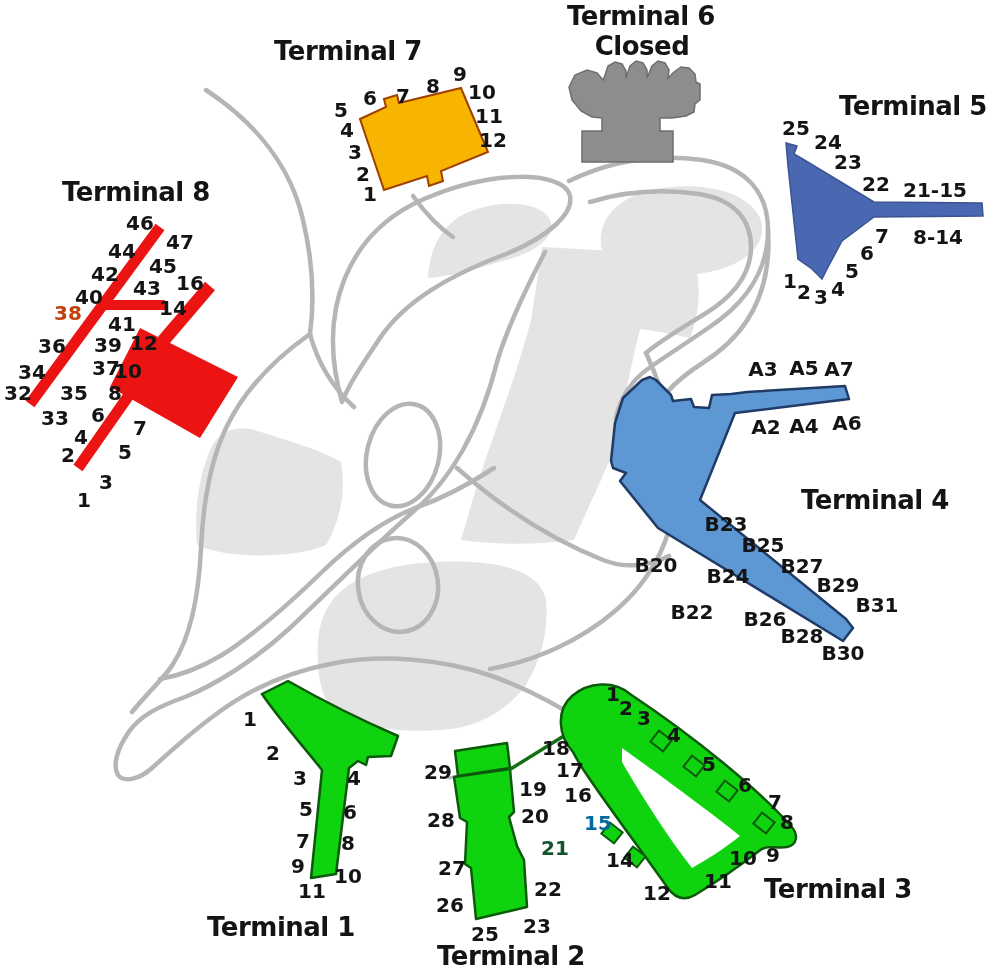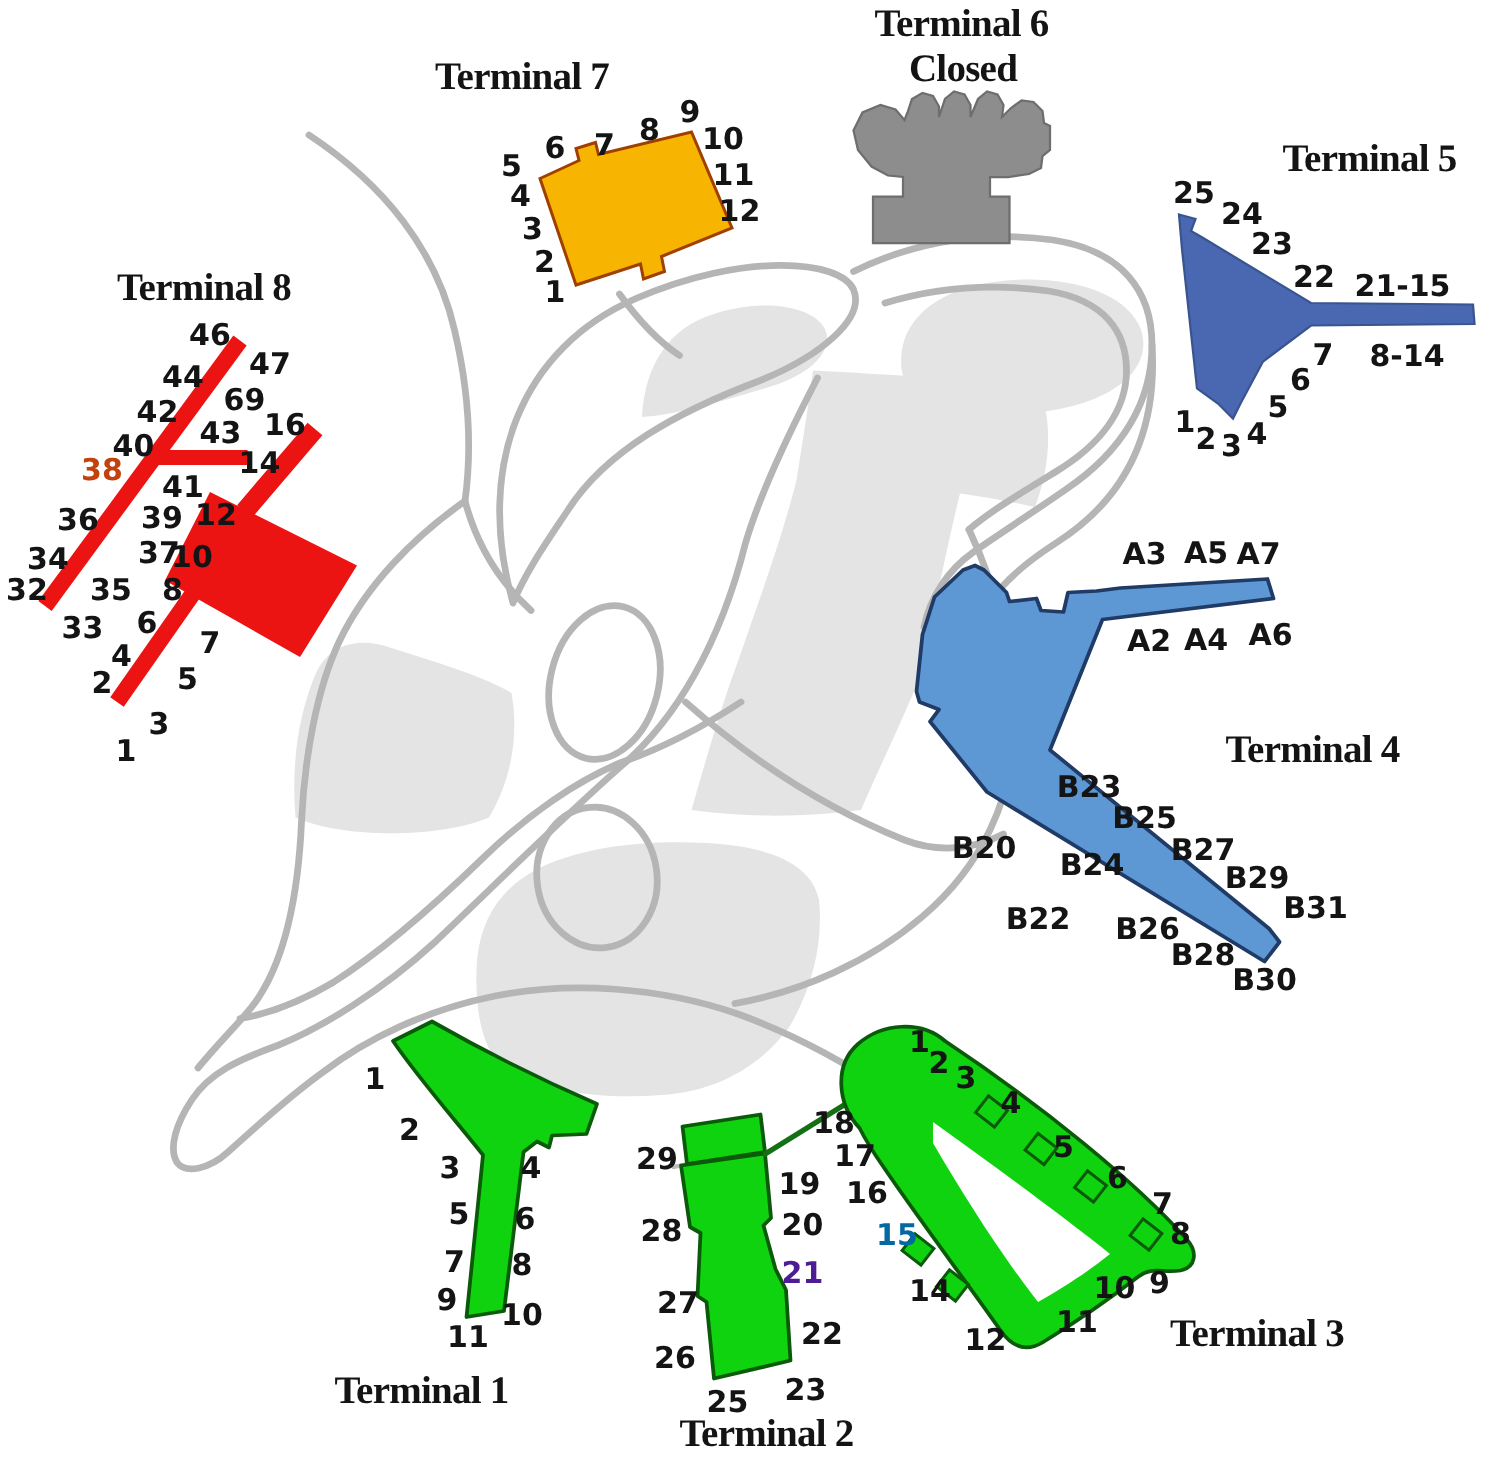--- a/index.html
+++ b/index.html
@@ -10,21 +10,20 @@
   #map-svg{position:absolute;left:0;top:0;}
   #labels{position:absolute;left:0;top:0;width:1000px;height:971px;}
   .gate{
     position:absolute;transform:translate(-50%,-50%);
     font-weight:700;font-size:20px;color:#141414;white-space:nowrap;line-height:1;
   }
   .terminal-title{
     position:absolute;transform:translate(-50%,-50%);
     font-weight:700;font-size:26px;color:#111111;white-space:nowrap;line-height:1;
     letter-spacing:-0.5px;
-    font-family:Liberation Serif, serif;
   }
   .road{fill:none;stroke-linecap:round;stroke-linejoin:round;}
 </style>
 </head>
 <body>
 
 <div id="stage">
 
   <svg id="map-svg" width="1000" height="971" viewBox="0 0 1000 971">
 
@@ -100,21 +99,21 @@
       <div class="gate" style="left: 306px; top: 809px; color: rgb(20, 20, 20);">5</div>
       <div class="gate" style="left: 350px; top: 812px; color: rgb(20, 20, 20);">6</div>
       <div class="gate" style="left: 303px; top: 841px; color: rgb(20, 20, 20);">7</div>
       <div class="gate" style="left: 348px; top: 843px; color: rgb(20, 20, 20);">8</div>
       <div class="gate" style="left: 298px; top: 866px; color: rgb(20, 20, 20);">9</div>
       <div class="gate" style="left: 348px; top: 876px; color: rgb(20, 20, 20);">10</div>
       <div class="gate" style="left: 312px; top: 891px; color: rgb(20, 20, 20);">11</div>
       <div class="terminal-title" style="left: 511px; top: 956px; color: rgb(20, 20, 20);">Terminal 2</div>
       <div class="gate" style="left: 533px; top: 789px; color: rgb(20, 20, 20);">19</div>
       <div class="gate" style="left: 535px; top: 816px; color: rgb(20, 20, 20);">20</div>
-      <div class="gate" style="left: 513px; top: 848px; color: #4c1d95; padding-left: 44px;">21</div>
+      <div class="gate" style="left: 533px; top: 848px; color: #14532d; padding-left: 44px;">21</div>
       <div class="gate" style="left: 548px; top: 889px; color: rgb(20, 20, 20);">22</div>
       <div class="gate" style="left: 537px; top: 926px; color: rgb(20, 20, 20);">23</div>
       <div class="gate" style="left: 485px; top: 934px; color: rgb(20, 20, 20);">25</div>
       <div class="gate" style="left: 450px; top: 905px; color: rgb(20, 20, 20);">26</div>
       <div class="gate" style="left: 452px; top: 868px; color: rgb(20, 20, 20);">27</div>
       <div class="gate" style="left: 441px; top: 820px; color: rgb(20, 20, 20);">28</div>
       <div class="gate" style="left: 438px; top: 772px; color: rgb(20, 20, 20);">29</div>
       <div class="terminal-title" style="left: 838px; top: 889px; color: rgb(20, 20, 20);">Terminal 3</div>
       <div class="gate" style="left: 613px; top: 694px; color: rgb(20, 20, 20);">1</div>
       <div class="gate" style="left: 626px; top: 708px; color: rgb(20, 20, 20);">2</div>
@@ -199,17 +198,17 @@
       <div class="gate" style="left: 74px; top: 393px; color: rgb(20, 20, 20);">35</div>
       <div class="gate" style="left: 52px; top: 346px; color: rgb(20, 20, 20);">36</div>
       <div class="gate" style="left: 90px; top: 368px; color: rgb(20, 20, 20); margin-left: 16px;">37</div>
       <div class="gate" style="left: 68px; top: 313px; color: #c2410c;">38</div>
       <div class="gate" style="left: 108px; top: 345px; color: rgb(20, 20, 20);">39</div>
       <div class="gate" style="left: 89px; top: 297px; color: rgb(20, 20, 20);">40</div>
       <div class="gate" style="left: 122px; top: 324px; color: rgb(20, 20, 20);">41</div>
       <div class="gate" style="left: 105px; top: 274px; color: rgb(20, 20, 20);">42</div>
       <div class="gate" style="left: 147px; top: 288px; color: rgb(20, 20, 20);">43</div>
       <div class="gate" style="left: 122px; top: 251px; color: rgb(20, 20, 20);">44</div>
-      <div class="gate" style="left: 163px; top: 266px; color: rgb(20, 20, 20);">69</div>
+      <div class="gate" style="left: 163px; top: 266px; color: rgb(20, 20, 20);">45</div>
       <div class="gate" style="left: 140px; top: 223px; color: rgb(20, 20, 20);">46</div>
       <div class="gate" style="left: 180px; top: 242px; color: rgb(20, 20, 20);">47</div>
     </div>
 </div>
 
 </body></html>

